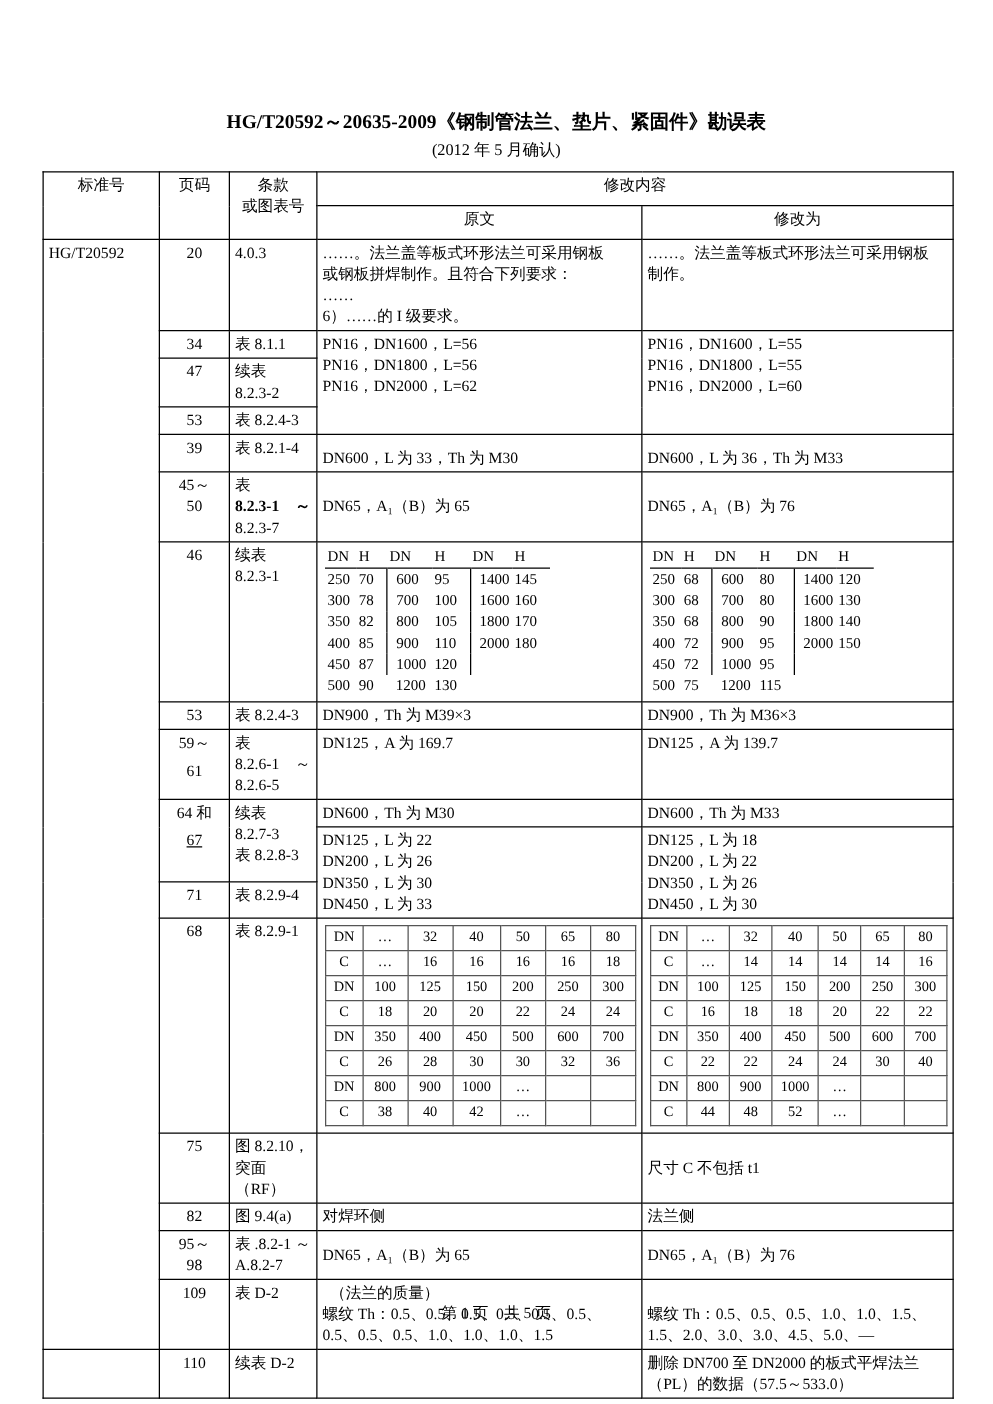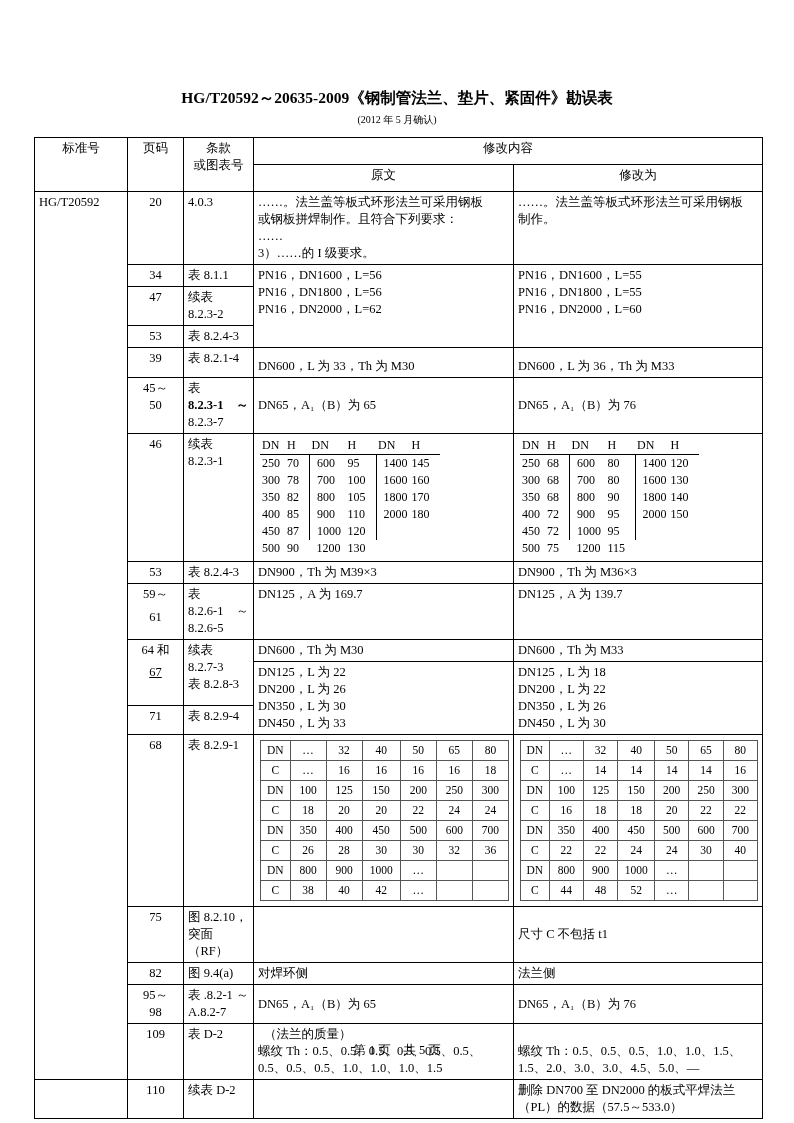--- a/index.html
+++ b/index.html
@@ -29,21 +29,21 @@
     font-size: 15.5px;
     font-weight: bold;
     letter-spacing: 0px;
     line-height: 20px;
   }
   .subtitle {
     position: absolute;
     left: 0; top: 112px;
     width: 794px;
     text-align: center;
-    font-size: 10px;
+    font-size: 13px;
     line-height: 16px;
   }
 
   table.main {
     position: absolute;
     left: 34px;
     top: 137px;
     width: 728px;
     border-collapse: collapse;
     table-layout: fixed;
@@ -153,21 +153,21 @@
     <tbody>
 
       <tr>
         <td rowspan="17" style="vertical-align:top;margin-top:41px;">HG/T20592</td>
         <td class="pagecell" style="vertical-align:top;">20</td>
         <td>4.0.3</td>
         <td>
           <div>……。法兰盖等板式环形法兰可采用钢板</div>
           <div>或钢板拼焊制作。且符合下列要求：</div>
           <div>……</div>
-          <div>3）……的 I 级要求。</div>
+          <div>6）……的 I 级要求。</div>
         </td>
         <td>
           <div>……。法兰盖等板式环形法兰可采用钢板</div>
           <div>制作。</div>
         </td>
       </tr>
 
       <tr>
         <td class="pagecell">34</td>
         <td>表 8.1.1</td>

